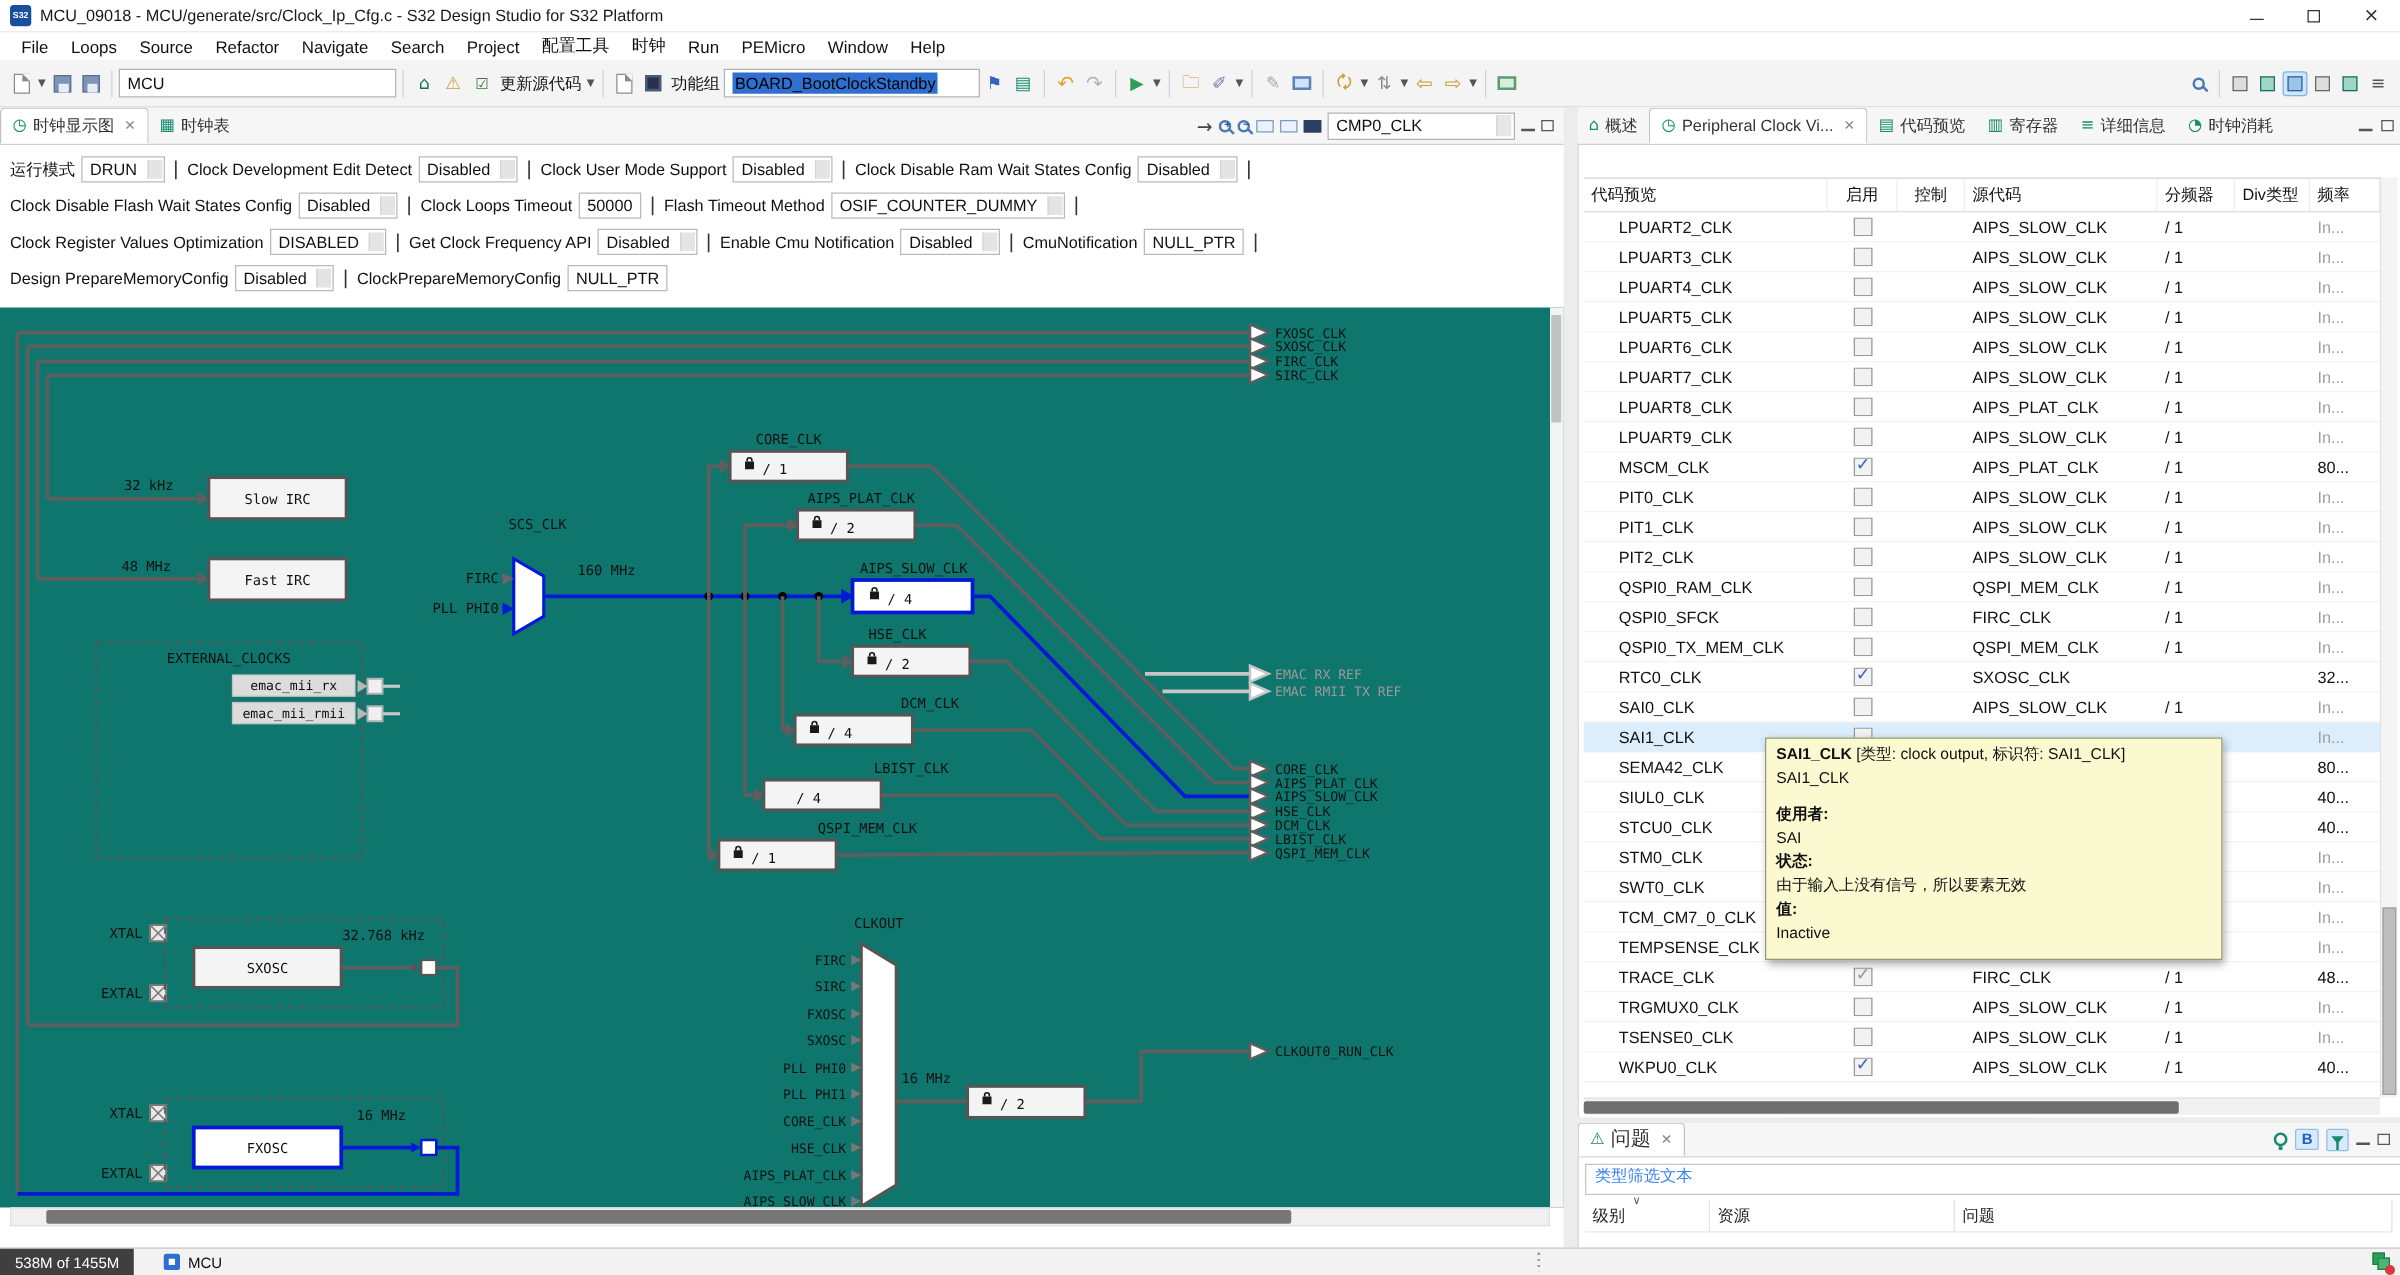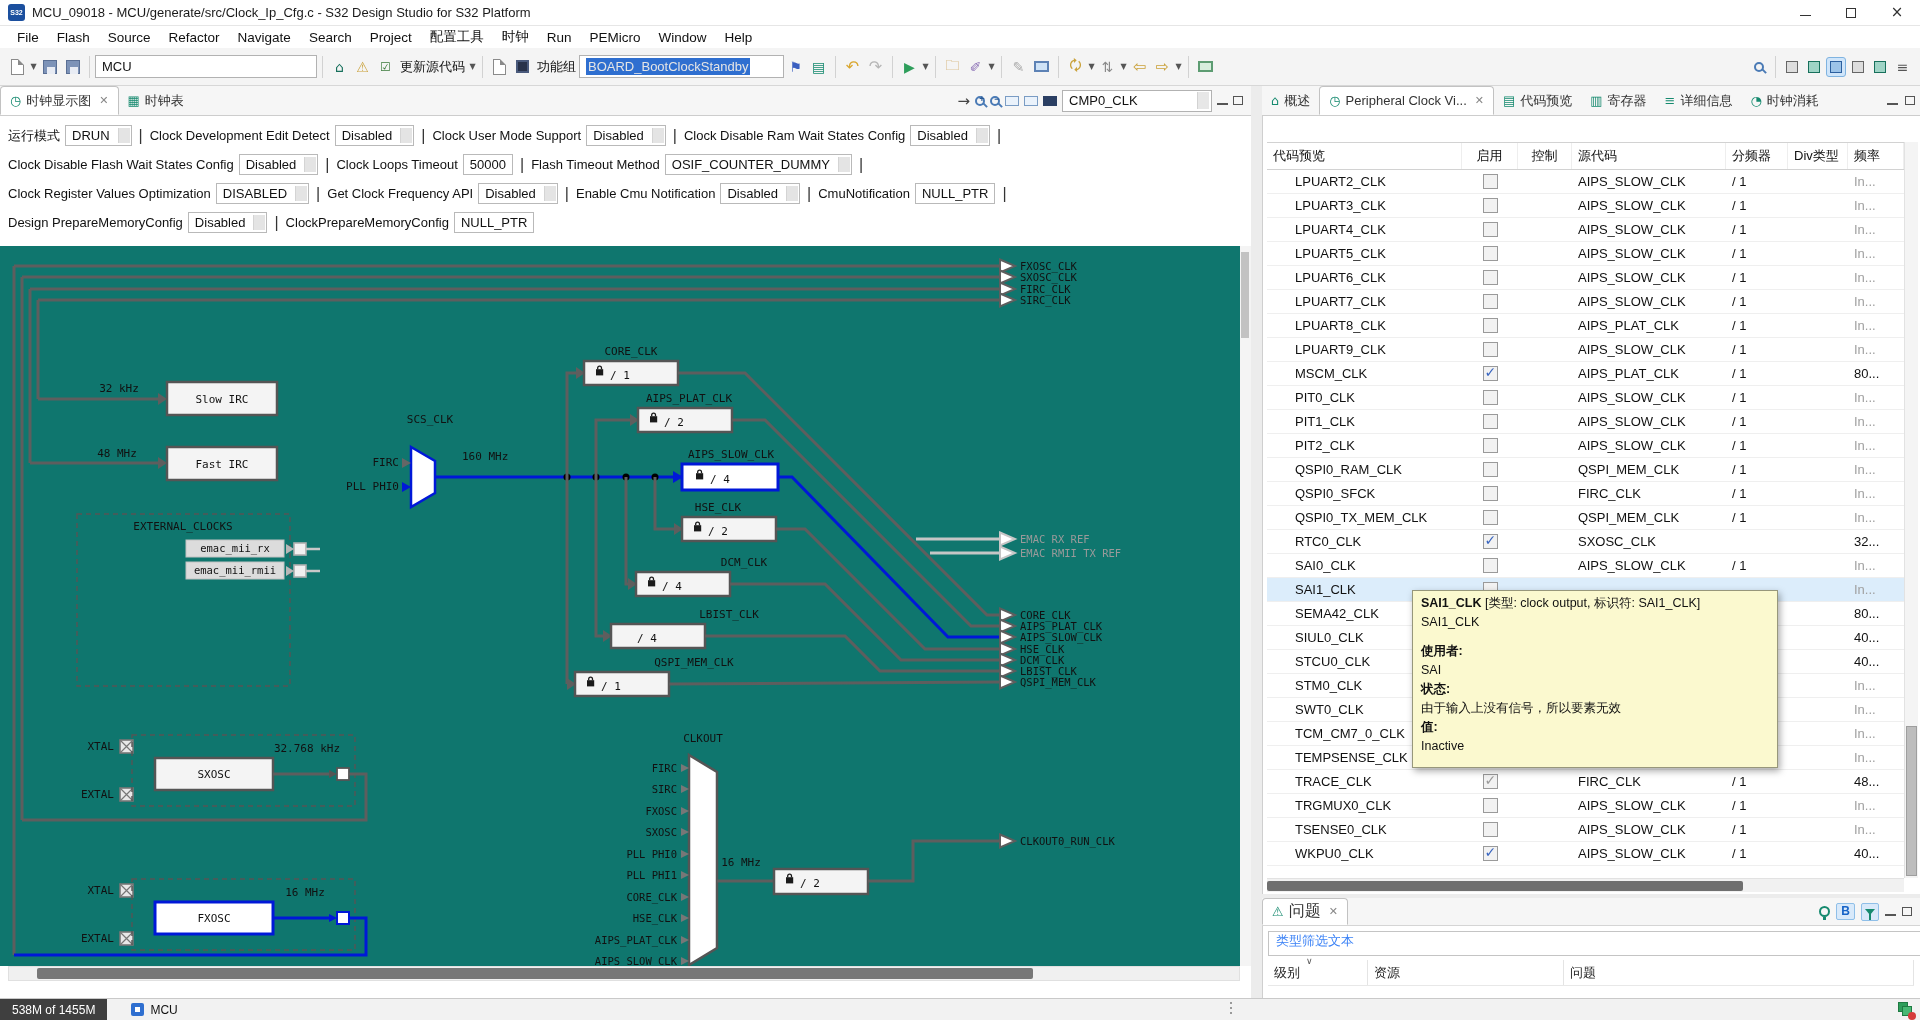--- a/index.html
+++ b/index.html
@@ -19,21 +19,21 @@
 .menubar{position:absolute;left:0;top:26px;width:1920px;height:22px;background:#fff;display:flex;align-items:center;padding-left:8px;font-size:13.5px}
 .menu-item{padding:1px 9px;white-space:nowrap}
 
 .toolbar{position:absolute;left:0;top:48px;width:1920px;height:38px;background:#f4f4f4;border-bottom:1px solid #d7d7d7;display:flex;align-items:center;padding:0 6px;font-size:13px}
 .tb-sep{width:1px;height:22px;background:#d2d2d2;margin:0 5px;flex:none}
 .tb-icon{width:21px;height:21px;display:flex;align-items:center;justify-content:center;margin:0 1px;border-radius:3px;flex:none;font-size:14px}
 .tb-dd{width:9px;color:#555;font-size:8px;display:flex;align-items:center;justify-content:center;flex:none}
 .tb-combo{height:23px;background:#fff;border:1px solid #b2b2b2;display:flex;align-items:center;padding:0 2px 0 6px;font-size:13px;flex:none;position:relative}
 .tb-combo .stub{width:12px;height:17px;background:#e7e7e7;border-left:1px solid #d2d2d2;margin-left:6px}
 .tb-label{margin:0 3px;white-space:nowrap}
-.seltext{background:#2f6fd0;color:#e5e5e5;padding:1px 2px}
+.seltext{background:#2f6fd0;color:#000000;padding:1px 2px}
 .i-doc{width:13px;height:16px;background:#fff;border:1px solid #8a8a8a;position:relative}
 .i-doc::after{content:"";position:absolute;right:-1px;top:-1px;border:3px solid #f4f4f4;border-left-color:#8a8a8a;border-bottom-color:#8a8a8a}
 .i-save{width:14px;height:14px;background:#7d93b8;border:1px solid #5a6f94;position:relative}
 .i-save::after{content:"";position:absolute;left:3px;top:6px;width:8px;height:7px;background:#e8ecf4}
 .i-chip{width:13px;height:13px;background:#28324a;border:2px solid #4a5a7c}
 .i-mon{width:15px;height:11px;border:2px solid #5d82b5;background:#cfe3f7}
 .mag{position:relative;width:10px;height:10px;border:2px solid #4a7ab5;border-radius:50%}
 .mag::after{content:"";position:absolute;width:6px;height:2px;background:#4a7ab5;transform:rotate(45deg);right:-5px;bottom:-2px}
 .mag span{position:absolute;left:0;top:-4px;width:10px;text-align:center;font-size:9px;color:#2a5a95;font-weight:bold}
 .persp{width:20px;height:20px;border:1px solid transparent;border-radius:3px;display:flex;align-items:center;justify-content:center;margin:0 1px}
@@ -138,21 +138,21 @@
         <div class="g-max"></div>
       </div>
     <div class="win-btn">
         <span class="g-close sym">×</span>
       </div>
   </div>
 </div>
 
 <div class="menubar">
     <div class="menu-item">File</div>
-    <div class="menu-item">Flash</div>
+    <div class="menu-item">Loops</div>
     <div class="menu-item">Source</div>
     <div class="menu-item">Refactor</div>
     <div class="menu-item">Navigate</div>
     <div class="menu-item">Search</div>
     <div class="menu-item">Project</div>
     <div class="menu-item">配置工具</div>
     <div class="menu-item">时钟</div>
     <div class="menu-item">Run</div>
     <div class="menu-item">PEMicro</div>
     <div class="menu-item">Window</div>

